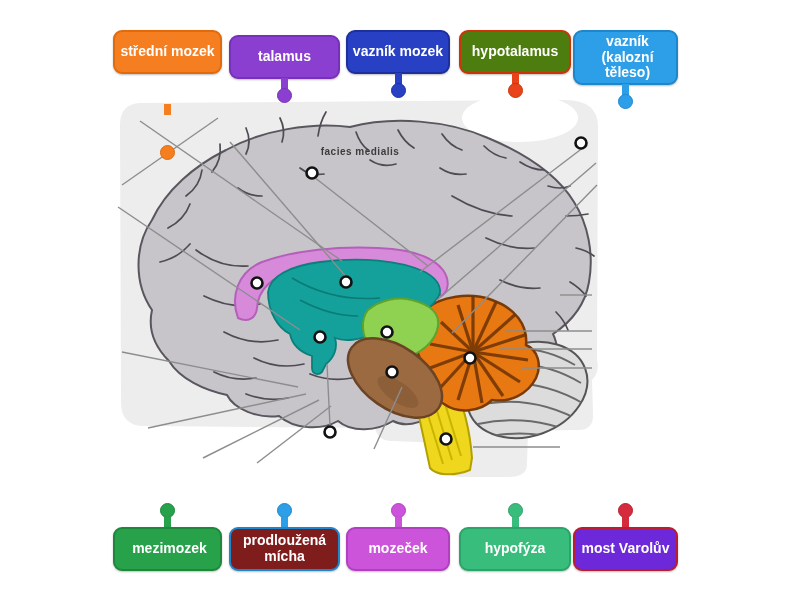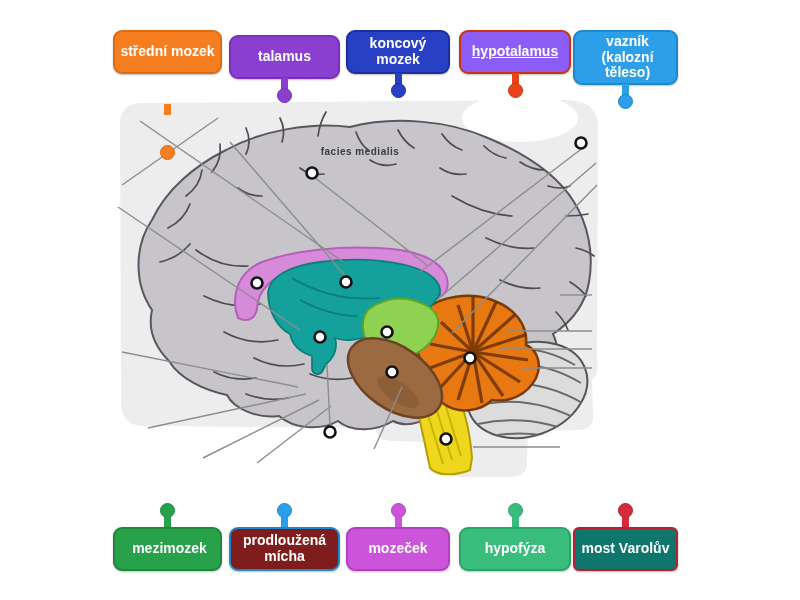--- a/index.html
+++ b/index.html
@@ -209,27 +209,27 @@
   </div>
     <div class="chip" style="left: 229px; width: 111px; top: 35px;">
     <div class="chip-box" style="background: rgb(139, 63, 209); border-color: rgb(119, 48, 184);">
       <span>talamus</span>
     </div>
     <div class="pin-stem" style="background: rgb(139, 63, 209);"></div>
     <div class="pin-dot" style="background: rgb(139, 63, 209); border-color: rgb(119, 48, 184);"></div>
   </div>
     <div class="chip" style="left: 346px; width: 104px; top: 30px;">
     <div class="chip-box" style="background: rgb(40, 64, 196); border-color: rgb(29, 47, 156);">
-      <span>koncový mozek</span>
+      <span>vazník mozek</span>
     </div>
     <div class="pin-stem" style="background: rgb(40, 64, 196);"></div>
     <div class="pin-dot" style="background: rgb(40, 64, 196); border-color: rgb(29, 47, 156);"></div>
   </div>
     <div class="chip" style="left: 459px; width: 112px; top: 30px;">
-    <div class="chip-box" style="background: #8b5cf6; border-color: rgb(204, 52, 8); text-decoration: underline;">
+    <div class="chip-box" style="background: #4d7c0f; border-color: rgb(204, 52, 8);">
       <span>hypotalamus</span>
     </div>
     <div class="pin-stem" style="background: rgb(232, 67, 26);"></div>
     <div class="pin-dot" style="background: rgb(232, 67, 26); border-color: rgb(204, 52, 8);"></div>
   </div>
     <div class="chip" style="left: 573px; width: 105px; top: 30px;">
     <div class="chip-box" style="background: rgb(45, 159, 232); border-color: rgb(31, 134, 204); padding-left: 8px;">
       <span>vazník (kalozní těleso)</span>
     </div>
     <div class="pin-stem" style="background: rgb(45, 159, 232);"></div>
@@ -266,17 +266,17 @@
 
   <div class="pin-stem" style="background: rgb(56, 189, 124);"></div>
       <div class="chip-box" style="background: rgb(56, 189, 124); border-color: rgb(42, 164, 104);">
       <span>hypofýza</span>
     </div>
     </div>
     <div class="chip" style="left: 573px; width: 105px; top: 503px;">
       <div class="pin-dot" style="background: rgb(214, 43, 61); border-color: rgb(184, 30, 46);"></div>
 
   <div class="pin-stem" style="background: rgb(214, 43, 61);"></div>
-      <div class="chip-box" style="background: #0f766e; border-color: rgb(184, 30, 46); border-radius: 6px;">
+      <div class="chip-box" style="background: #6d28d9; border-color: rgb(184, 30, 46);">
       <span>most Varolův</span>
     </div>
     </div>
   </div>
 
 </body></html>

